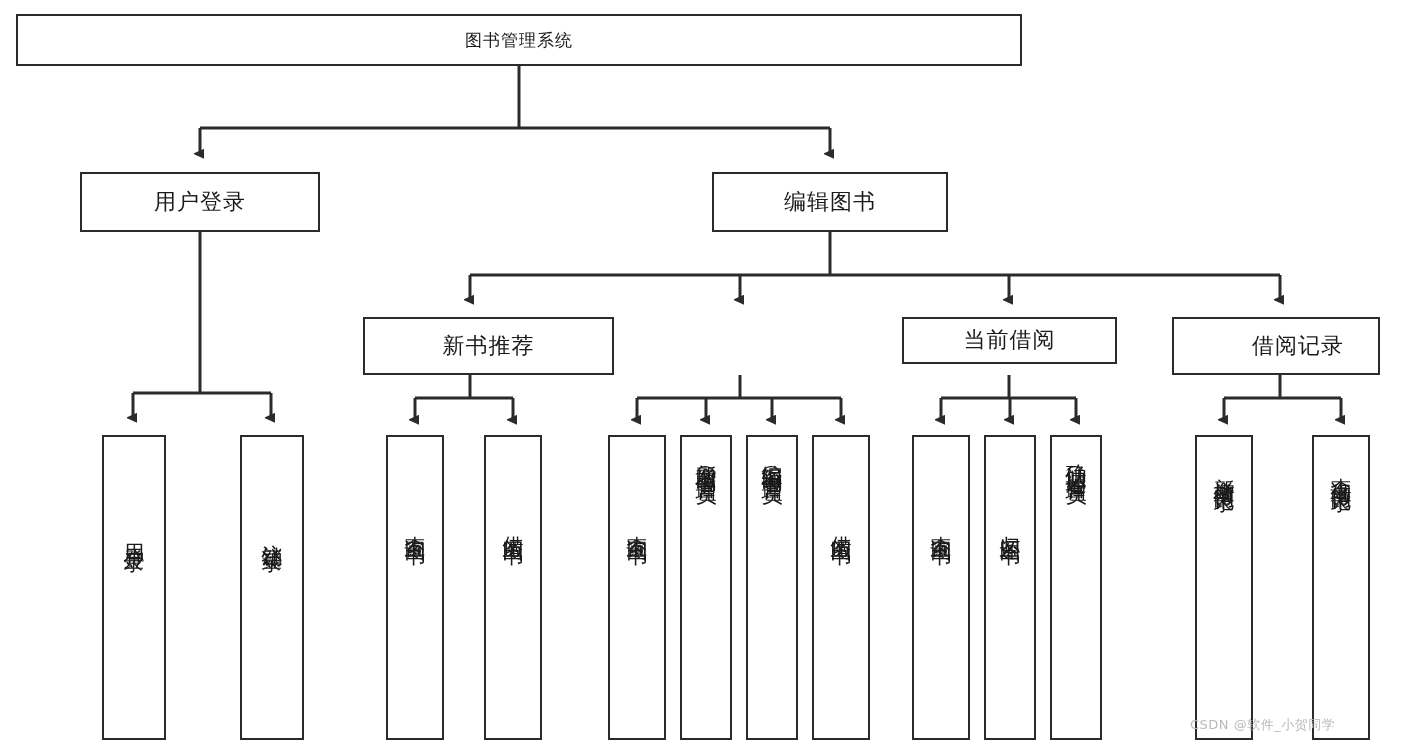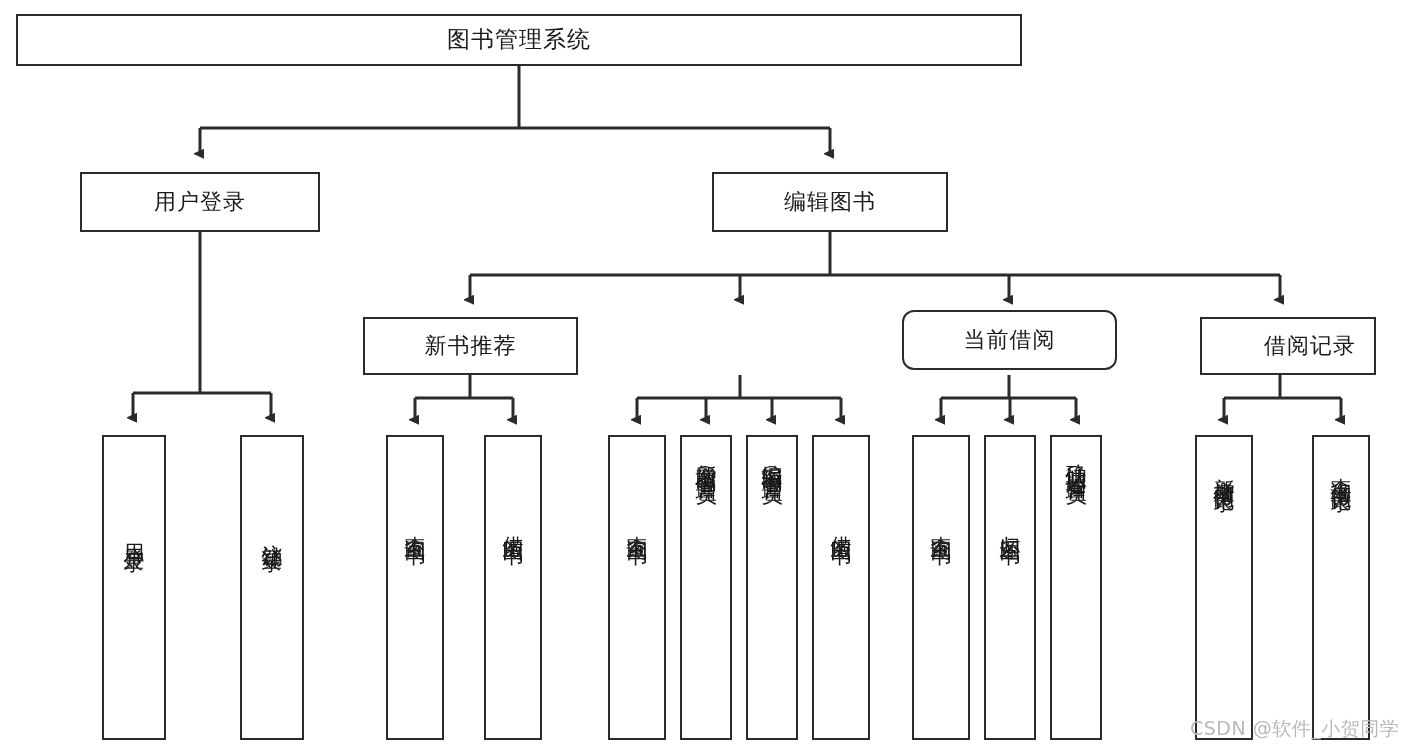--- a/index.html
+++ b/index.html
@@ -37,39 +37,39 @@
     color: #1a1a1a;
     z-index: 2;
   }
   .node.horiz {
     font-size: 22px;
     letter-spacing: 1px;
     line-height: 1.2;
     white-space: nowrap;
   }
   .node.root {
-    font-size: 23px;
+    font-size: 17px;
   }
   .node.vert {
     align-items: flex-start;
     justify-content: center;
     padding-top: 0;
   }
   .node.vert .vlabel {
     writing-mode: vertical-rl;
     text-orientation: upright;
     font-size: 21px;
     letter-spacing: 3px;
     line-height: 1.05;
     white-space: nowrap;
     display: block;
   }
   .watermark {
     position: absolute;
-    font-size: 19px;
+    font-size: 13px;
     color: #b9b9b9;
     white-space: nowrap;
     letter-spacing: 0.5px;
     z-index: 5;
   }
 </style>
 </head>
 <body>
 
 <div id="canvas">
@@ -123,23 +123,23 @@
       <path d="M1224,398 L1224,420" marker-end="url(#arrow)"></path>
       <path d="M1341,398 L1341,420" marker-end="url(#arrow)"></path>
     </g>
   </svg>
 
   <div class="node horiz root" id="node-root" style="left: 16px; top: 14px; width: 1006px; height: 52px;">图书管理系统</div>
 
   <div class="node horiz" id="node-l2-0" style="left: 80px; top: 172px; width: 240px; height: 60px;">用户登录</div>
   <div class="node horiz" id="node-l2-1" style="left: 712px; top: 172px; width: 236px; height: 60px;">编辑图书</div>
 
-  <div class="node horiz" id="node-l3-0" style="left: 363px; top: 317px; width: 215px; height: 58px;">新书推荐</div>
-  <div class="node horiz" id="node-l3-2" style="left: 902px; top: 310px; width: 215px; height: 60px; border-radius: 12px;">当前借阅</div>
-  <div class="node horiz" id="node-l3-3" style="left: 1200px; top: 317px; width: 176px; height: 58px; padding-left: 44px;">借阅记录</div>
+  <div class="node horiz" id="node-l3-0" style="left: 363px; top: 317px; width: 251px; height: 58px;">新书推荐</div>
+  <div class="node horiz" id="node-l3-2" style="left: 902px; top: 317px; width: 215px; height: 47px;">当前借阅</div>
+  <div class="node horiz" id="node-l3-3" style="left: 1172px; top: 317px; width: 208px; height: 58px; padding-left: 44px;">借阅记录</div>
 
   <div class="node vert" id="node-leaf-0" style="left: 102px; top: 435px; width: 64px; height: 305px; padding-top: 90px;">
     <span class="vlabel">用户登录</span>
   </div>
   <div class="node vert" id="node-leaf-1" style="left: 240px; top: 435px; width: 64px; height: 305px; padding-top: 90px;">
     <span class="vlabel">注销登录</span>
   </div>
   <div class="node vert" id="node-leaf-2" style="left: 386px; top: 435px; width: 58px; height: 305px; padding-top: 82px;">
     <span class="vlabel">查询图书</span>
   </div>

